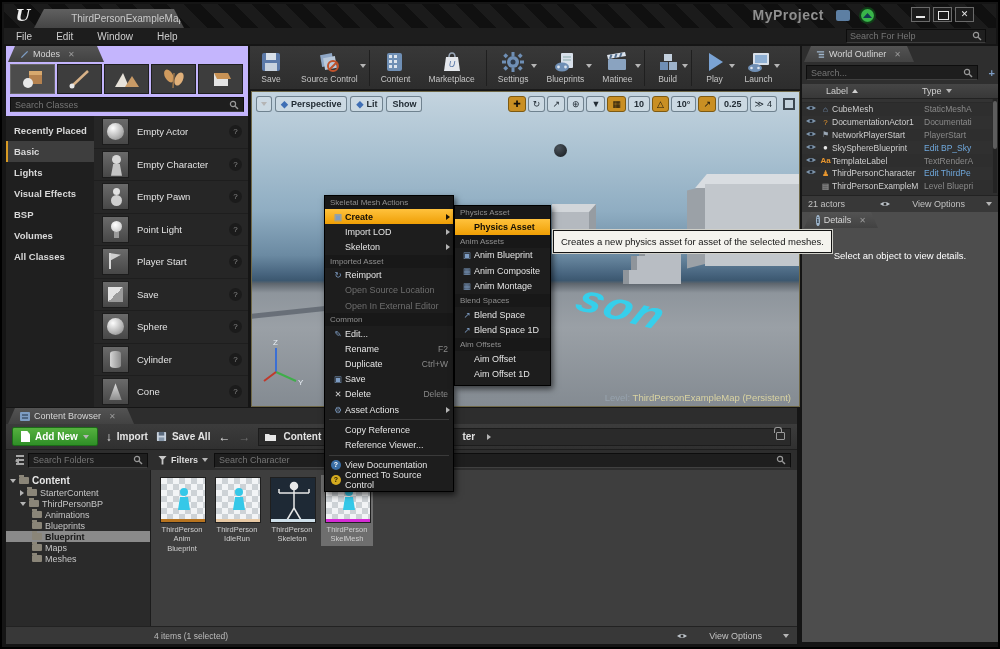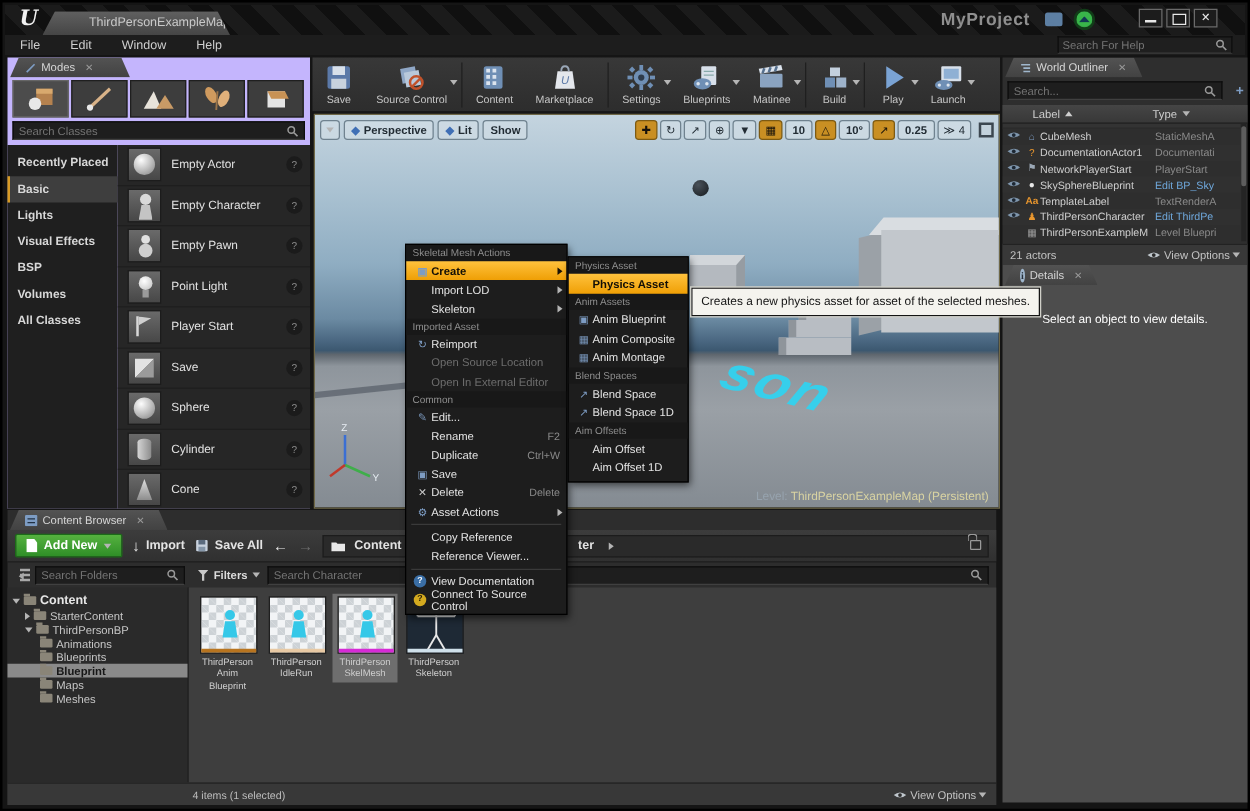--- a/index.html
+++ b/index.html
@@ -134,21 +134,21 @@
   .otico { width:13px; flex:none; text-align:center; font-size:8px; }
   .olab { width:92px; flex:none; color:#cfcfcf; white-space:nowrap; overflow:hidden; }
   .otype { flex:1; color:#8a8a8a; white-space:nowrap; overflow:hidden; }
   .otype.link { color:#6fa8dc; }
   .c-house{color:#7d9cc3;} .c-doc{color:#e8962e;} .c-flag{color:#9aa7b5;} .c-dot{color:#e8e8e8;}
   .c-aa{color:#e8962e; font-weight:bold;} .c-pawn{color:#e8962e;} .c-grid{color:#9a9a9a;}
   .oscroll { position:absolute; right:1px; top:53px; width:4px; height:94px; background:#242424; }
   .oscroll div { margin-top:2px; height:48px; background:#5d5d5d; border-radius:2px; }
   .ofoot { position:absolute; left:0; bottom:0; right:0; height:17px; background:#383838; border-top:1px solid #222;
     display:flex; align-items:center; padding:0 6px; color:#c2c2c2; font-size:9px; }
-  .viewopts { margin-left:auto; display:flex; align-items:center; gap:2px; color:#c2c2c2; }
+  .viewopts { margin-left:auto; display:flex; align-items:center; gap:21px; color:#c2c2c2; }
 
   
   .details { position:absolute; left:800px; top:210px; width:196px; height:430px; background:#4d4d4d; }
   .details .ptab { left:2px; width:74px; top:0; }
   .dmsg { position:absolute; left:0; top:38px; width:100%; text-align:center; color:#fff; font-size:9.5px; }
   .infoico { width:11px; height:11px; border-radius:50%; background:#9fb6cc; color:#26313c; font-size:8px; font-weight:bold;
     text-align:center; line-height:11px; font-family:"Liberation Serif",serif; }
 
   
   .cbrowser { position:absolute; left:4px; top:406px; width:791px; height:236px; background:#2d2d2d; }
@@ -825,47 +825,47 @@
         <div class="tile">
           <div class="tthumb">
             <svg width="46" height="46" viewBox="0 0 46 46">
                 <circle cx="23" cy="14" r="4" fill="#35c8e8"></circle>
                 <path d="M19 19 L27 19 L29 32 L17 32Z" fill="#35c8e8"></path>
               </svg>
             <div class="tstripe s2"></div>
           </div>
           <div class="tname">ThirdPerson IdleRun</div>
         </div>
-        <div class="tile sel">
-          <div class="tthumb">
-            <svg width="46" height="46" viewBox="0 0 46 46">
-                <circle cx="23" cy="14" r="4" fill="#35c8e8"></circle>
-                <path d="M19 19 L27 19 L29 32 L17 32Z" fill="#35c8e8"></path>
-              </svg>
-            <div class="tstripe s4"></div>
-          </div>
-          <div class="tname">ThirdPerson SkelMesh</div>
-        </div>
         <div class="tile">
           <div class="tthumb dark">
             <svg width="46" height="46" viewBox="0 0 46 46">
                 <g stroke="#e8e8e8" stroke-width="1.5">
                   <circle cx="23" cy="8" r="3.5" fill="#e8e8e8"></circle>
                   <line x1="23" y1="12" x2="23" y2="30"></line>
                   <line x1="8" y1="15" x2="38" y2="15"></line>
                   <line x1="8" y1="15" x2="8" y2="11"></line>
                   <line x1="38" y1="15" x2="38" y2="11"></line>
                   <line x1="23" y1="30" x2="16" y2="42"></line>
                   <line x1="23" y1="30" x2="30" y2="42"></line>
                 </g>
               </svg>
             <div class="tstripe s3"></div>
           </div>
           <div class="tname">ThirdPerson Skeleton</div>
         </div>
+        <div class="tile sel">
+          <div class="tthumb">
+            <svg width="46" height="46" viewBox="0 0 46 46">
+                <circle cx="23" cy="14" r="4" fill="#35c8e8"></circle>
+                <path d="M19 19 L27 19 L29 32 L17 32Z" fill="#35c8e8"></path>
+              </svg>
+            <div class="tstripe s4"></div>
+          </div>
+          <div class="tname">ThirdPerson SkelMesh</div>
+        </div>
       </div>
     </div>
     <div class="cbfoot">
       <span class="cbstatus">4 items (1 selected)</span>
       <span class="viewopts">
         <svg class="eyeico" viewBox="0 0 12 8">
             <path d="M1 4 Q6 0 11 4 Q6 8 1 4Z" fill="#bfc6cc"></path>
             <circle cx="6" cy="4" r="1.5" fill="#2a2a2a"></circle>
           </svg>
         <span>View Options</span>

